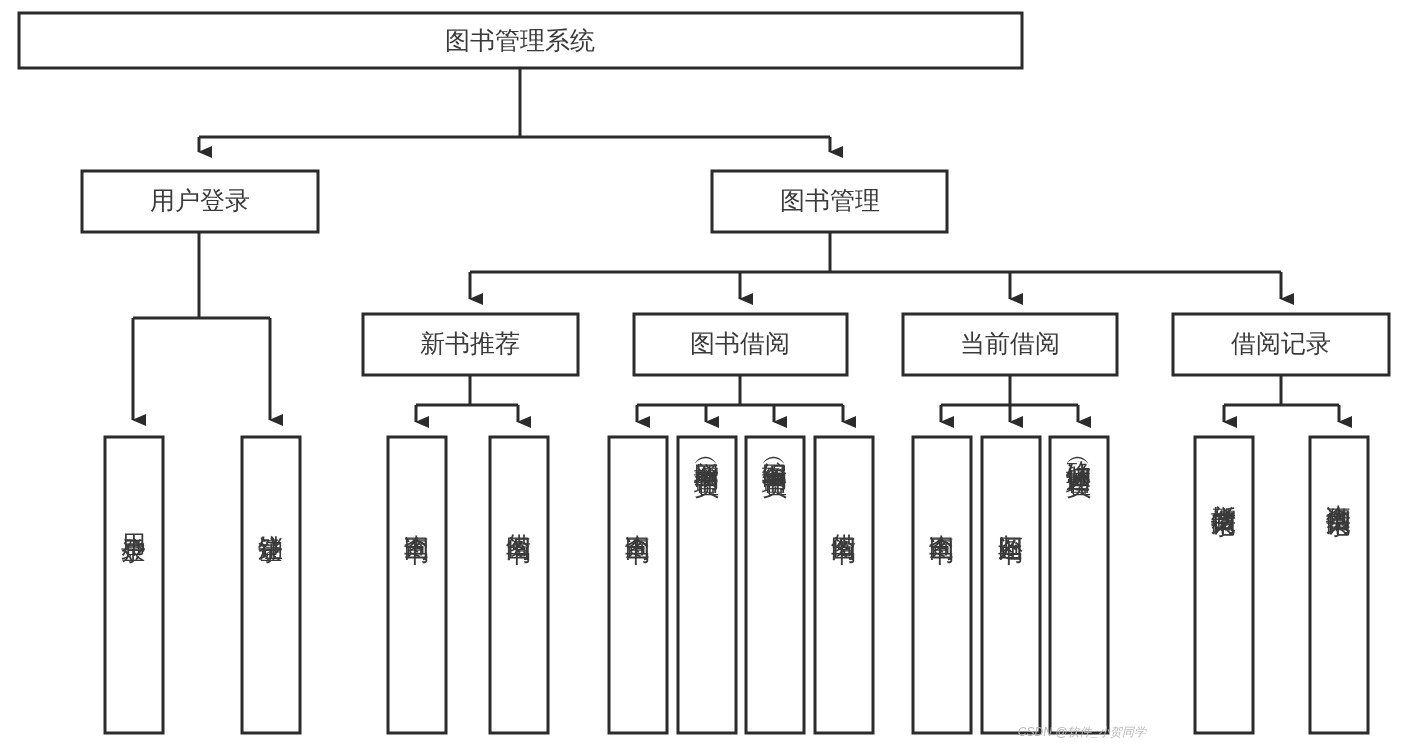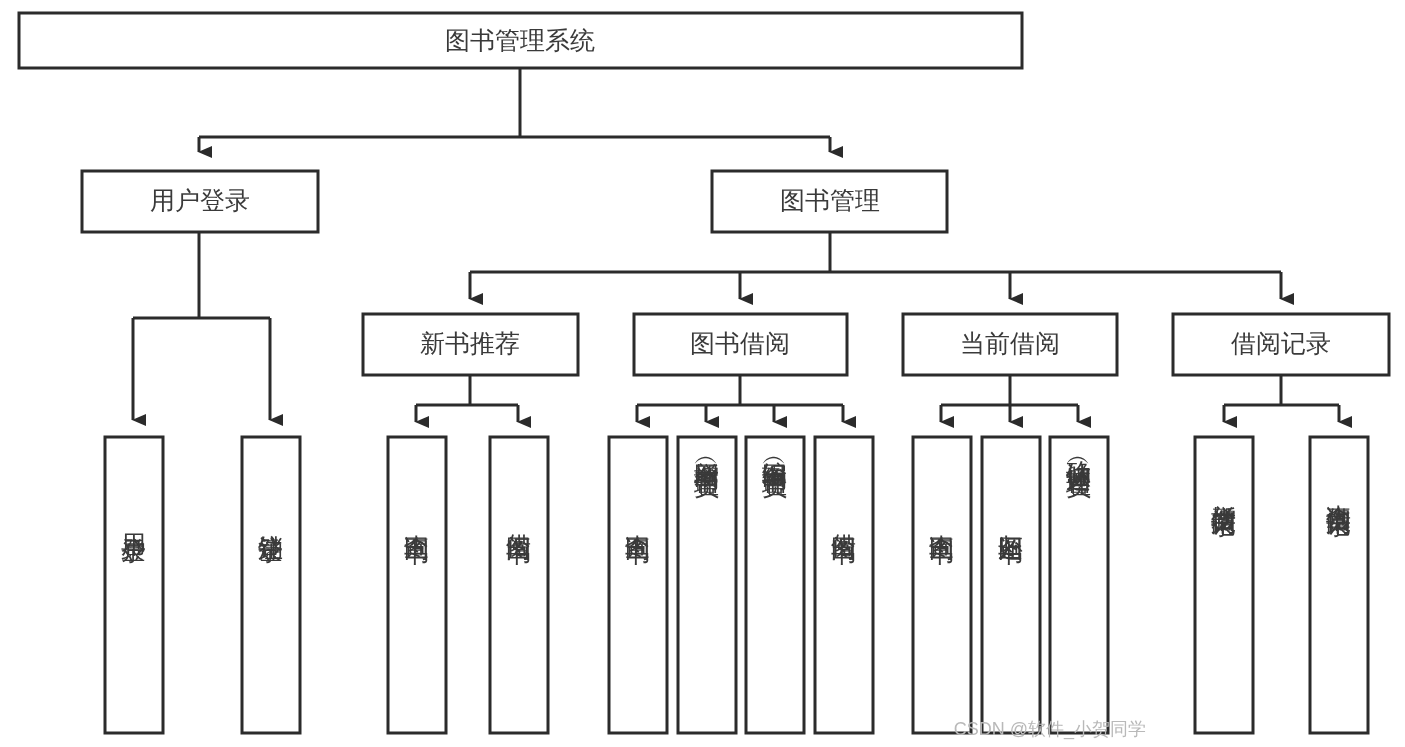--- a/index.html
+++ b/index.html
@@ -54,24 +54,25 @@
     writing-mode: vertical-rl;
     text-orientation: upright;
     text-anchor: middle;
     letter-spacing: 2px;
   }
   .watermark {
     position: absolute;
     right: 8px;
     bottom: 6px;
     font-family: "Liberation Sans", "DejaVu Sans", sans-serif;
-    font-size: 18px;
+    font-size: 12px;
     color: #b9b9b9;
     white-space: nowrap;
     pointer-events: none;
+    font-style: italic;
   }
 </style>
 </head>
 <body>
 
 <div id="diagram-root">
 
   <svg id="tree-svg" viewBox="0 0 1405 747">
 
     <defs>

